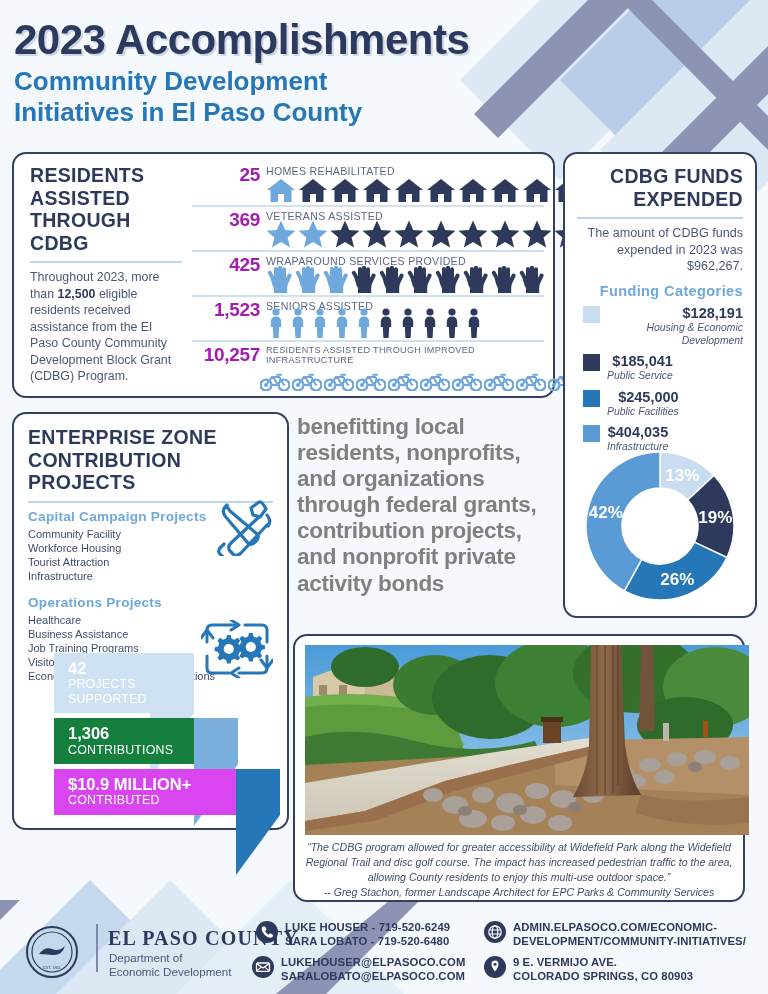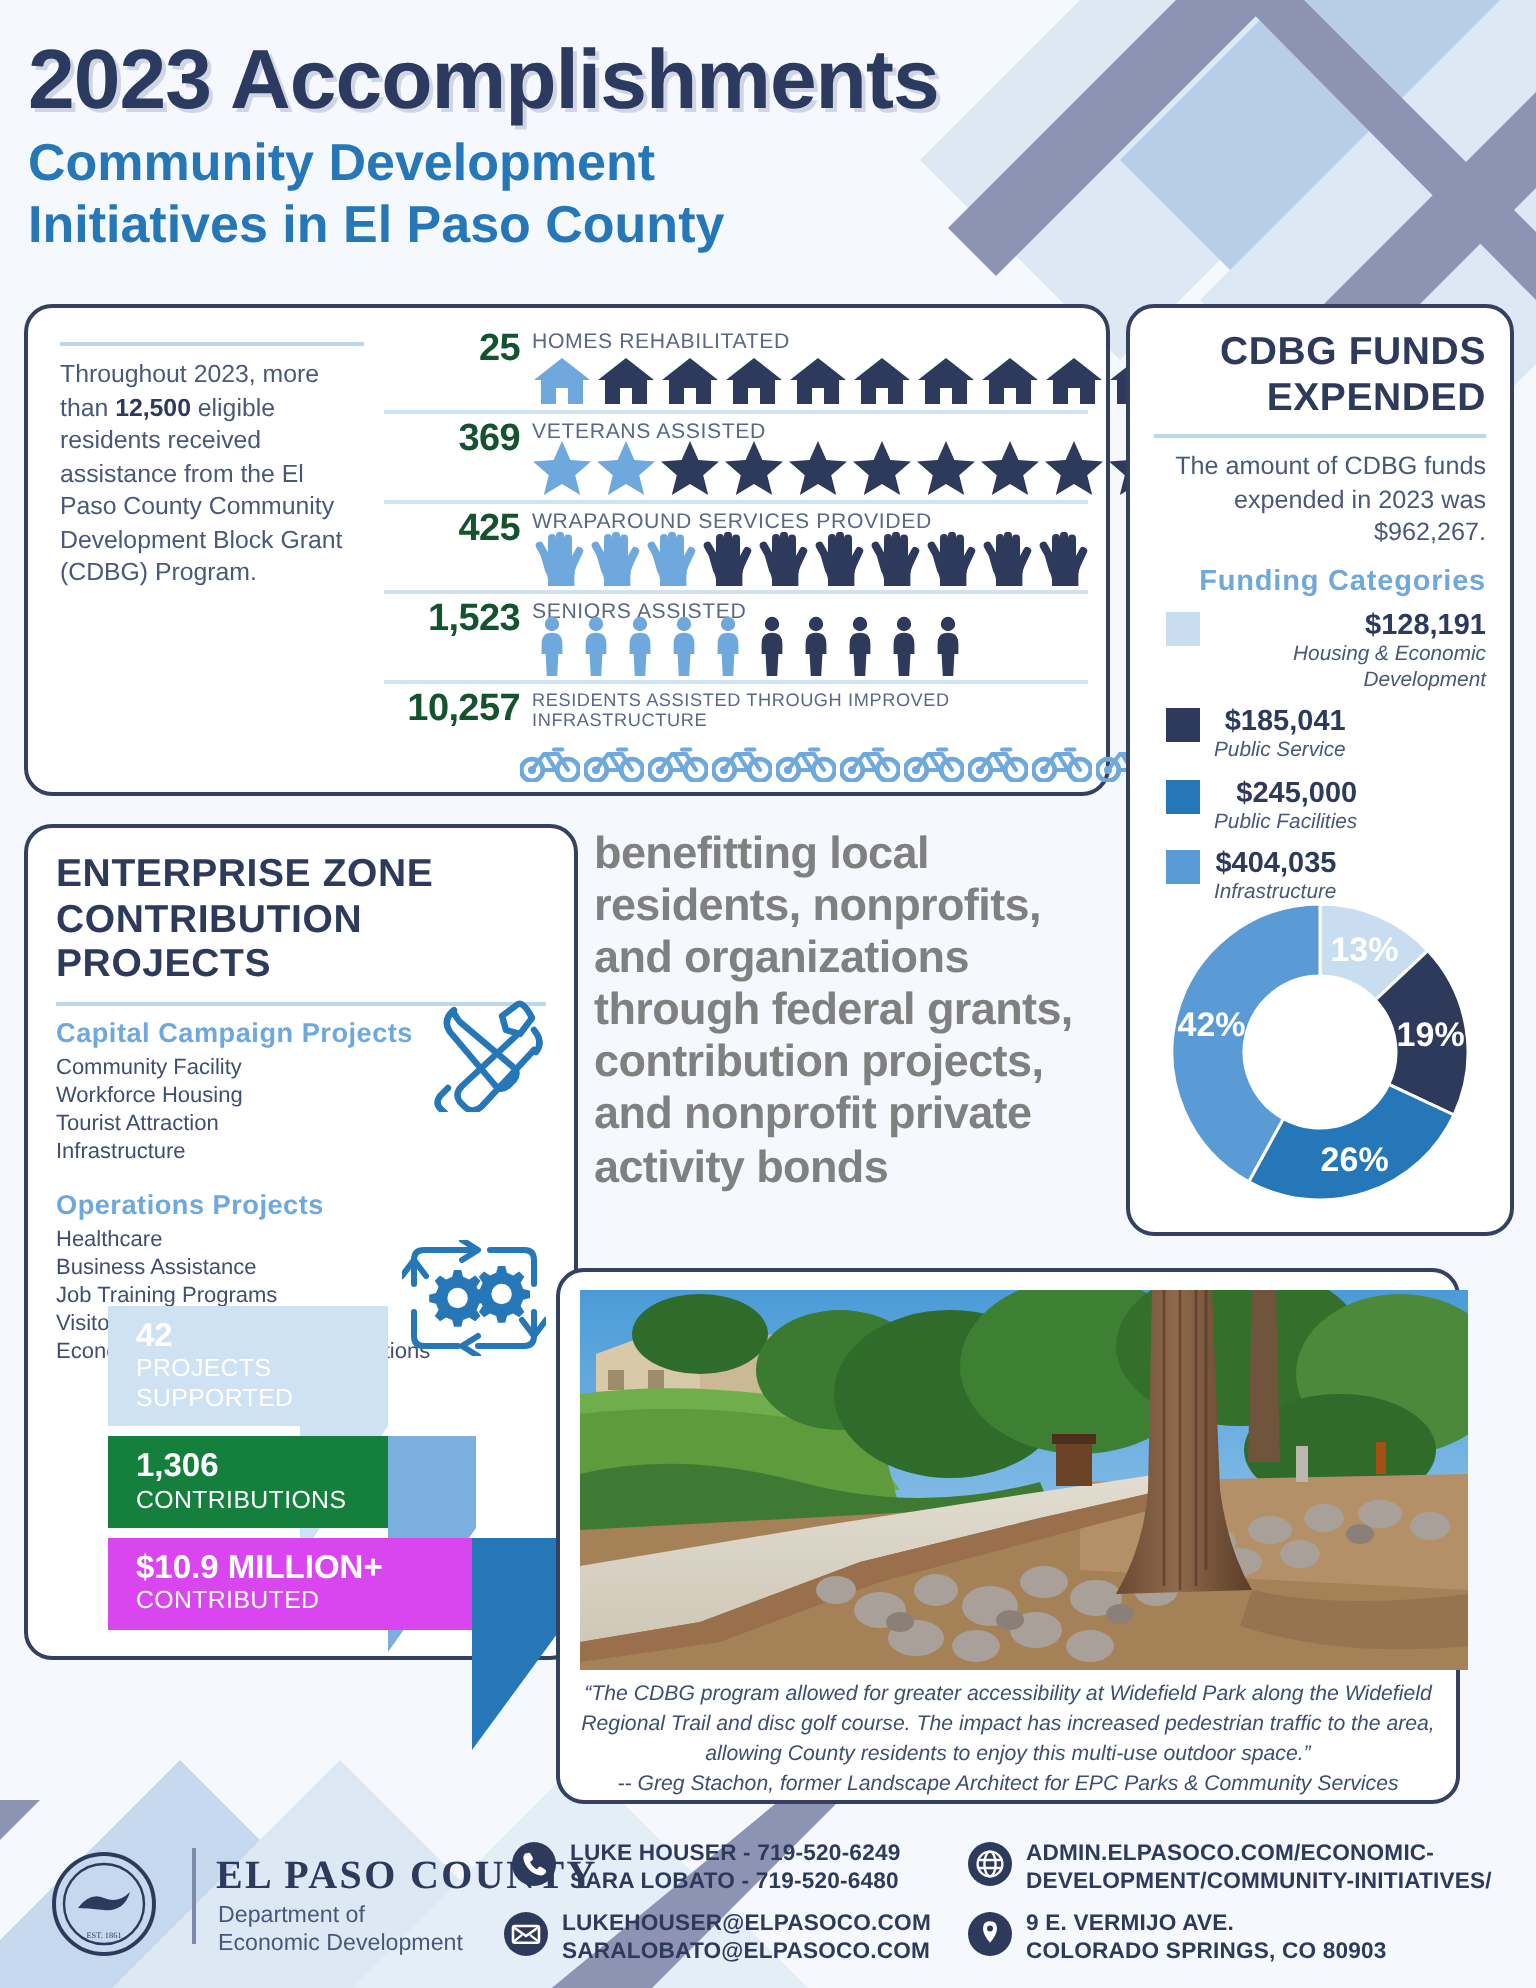--- a/index.html
+++ b/index.html
@@ -43,21 +43,21 @@
   }
   .rule { height: 2px; background: #bcd7ec; margin: 7px 0 6px; }
   .res-body { font-size: 12.4px; color: #4a5878; line-height: 1.33; }
   .res-body b { color: #2e3a5c; }
 
   .stat-rows { position: absolute; left: 178px; top: 8px; width: 352px; }
   .stat-row { position: relative; padding-bottom: 2px; }
   .stat-row + .stat-row { border-top: 2px solid #cfe2f2; }
   .stat-num {
     position: absolute; left: 0; top: 2px; width: 68px; text-align: right;
-    font-size: 19px; font-weight: bold; color: #14532d; letter-spacing: -.3px;
+    font-size: 19px; font-weight: bold; color: #a21caf; letter-spacing: -.3px;
   }
   .stat-lbl {
     margin-left: 74px; font-size: 10.6px; color: #5a6886;
     letter-spacing: .3px; padding-top: 3px;
   }
   .stat-lbl.tiny { font-size: 9.1px; }
   .icon-strip { margin-left: 74px; display: flex; gap: 2px; align-items: flex-end; height: 26px; }
   .icon-strip.wide { margin-left: 68px; }
   .icon-strip svg { display: block; }
 
@@ -102,21 +102,21 @@
   .b3::after { border-width: 0 0 60px 44px; border-left-color: #2577b8; }
 
   
   .statement {
     position: absolute; left: 297px; top: 414px; width: 256px; z-index: 3;
     font-size: 22.5px; font-weight: bold; color: #808080;
     line-height: 1.16; letter-spacing: -.3px;
   }
 
   
-  #panel-photo { left: 278px; top: 634px; width: 452px; height: 268px; }
+  #panel-photo { left: 293px; top: 634px; width: 452px; height: 268px; }
   .photo { position: absolute; left: 10px; top: 9px; width: 444px; height: 190px; overflow: hidden; }
   .photo svg { display: block; }
   .caption {
     position: absolute; left: 10px; right: 10px; top: 204px;
     font-size: 10.6px; font-style: italic; color: #3f4e6e;
     line-height: 1.42; text-align: center;
   }
 
   
   .footer { position: absolute; left: 0; right: 0; bottom: 0; height: 92px; z-index: 3; }
@@ -172,20 +172,21 @@
 <div class="header">
   <div class="title-main">2023 Accomplishments</div>
   <div class="title-sub">
     <div>Community Development</div>
     <div>Initiatives in El Paso County</div>
   </div>
 </div>
 
 <div class="panel" id="panel-residents">
   <div class="res-left">
+    <div class="panel-h">RESIDENTS ASSISTED THROUGH CDBG</div>
     <div class="rule"></div>
     <div class="res-body">
       <span>Throughout 2023, more than </span><b>12,500</b><span> eligible residents received assistance from the El Paso County Community Development Block Grant (CDBG) Program.</span>
     </div>
   </div>
   <div class="stat-rows" id="stat-rows">
       <div class="stat-row">
         <div class="stat-num">25</div>
         <div class="stat-lbl">HOMES REHABILITATED</div>
         <div class="icon-strip">

